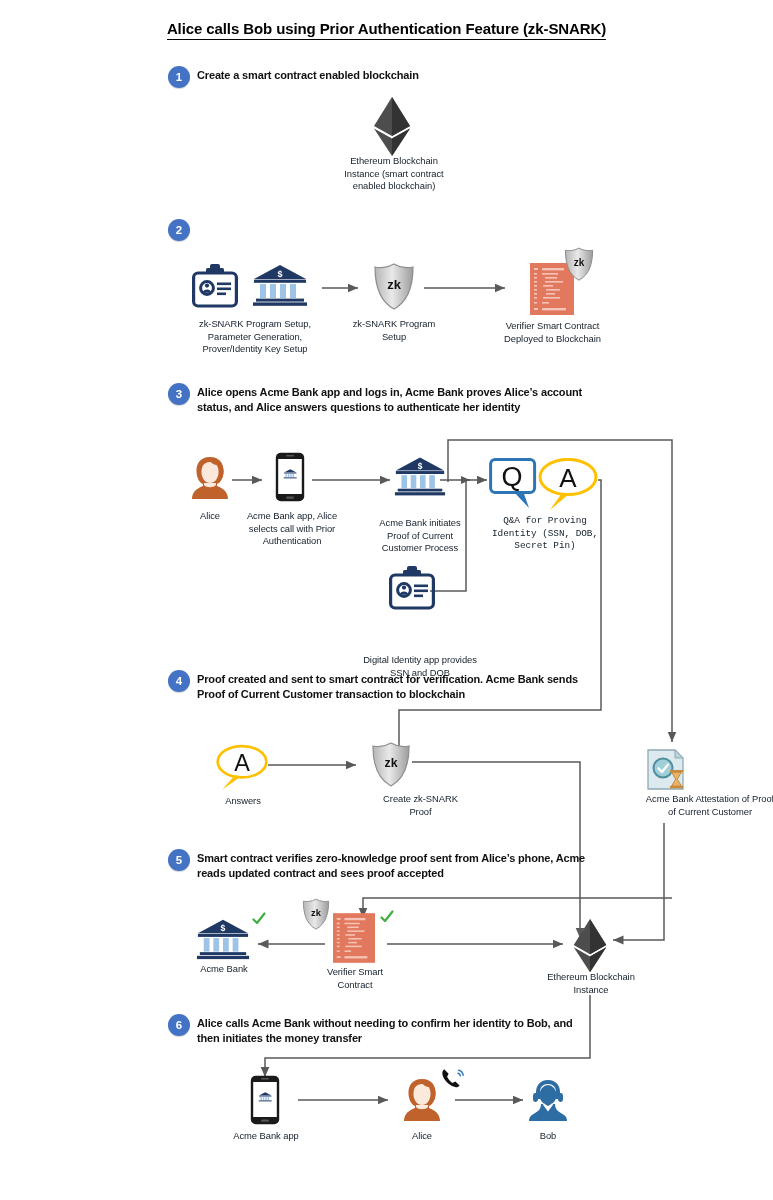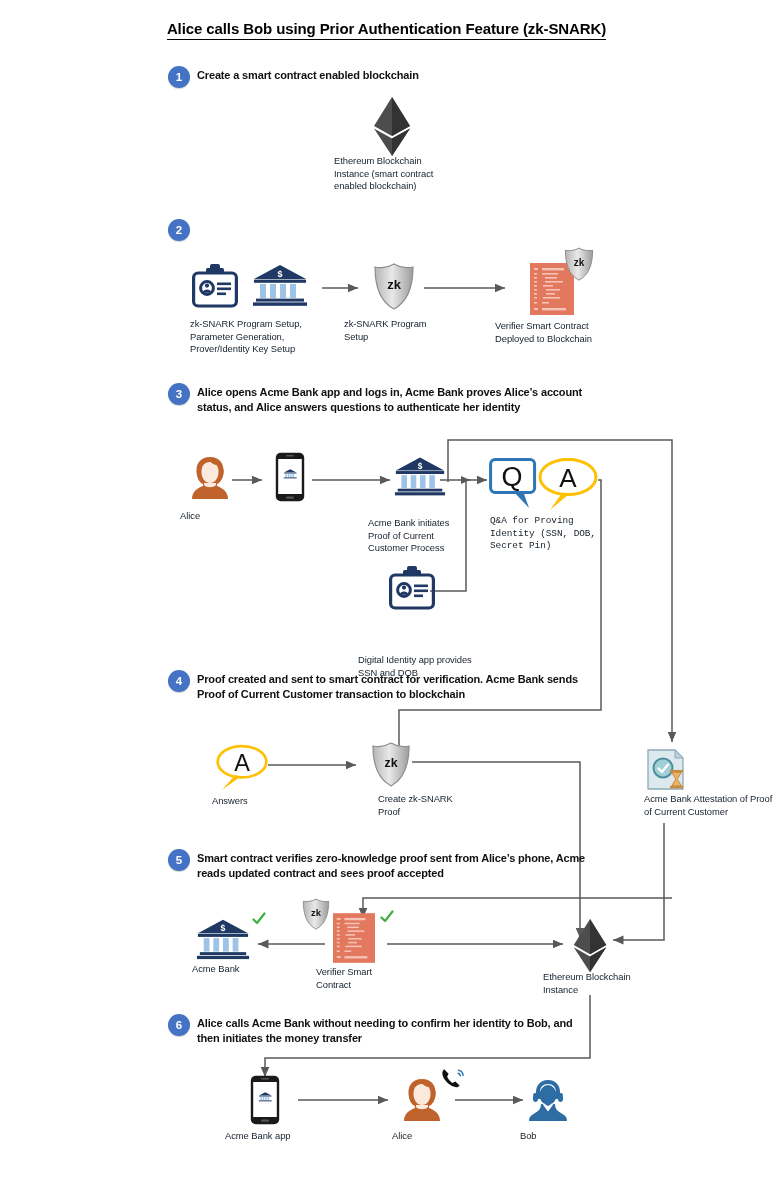--- a/index.html
+++ b/index.html
@@ -46,21 +46,21 @@
     line-height:1.37;
     color:#111;
     letter-spacing:-0.15px;
   }
 
   
   .cap{
     position:absolute;
     font-size:9.4px;
     line-height:1.33;
-    text-align:left;
+    text-align:center;
     color:#15202b;
     letter-spacing:-0.05px;
   }
   .node{ position:absolute; }
 
   
   #wires{ position:absolute; left:0; top:0; width:773px; height:1200px; pointer-events:none; }
 </style>
 </head>
 <body>
@@ -243,20 +243,21 @@
         <path d="M28 1 L54 15 L2 15 Z" fill="#1f3864"></path>
         <rect x="2" y="15.6" width="52" height="3.2" fill="#1f3864"></rect>
         <rect x="8" y="20" width="6" height="14" fill="#9dc3e6"></rect>
         <rect x="18" y="20" width="6" height="14" fill="#9dc3e6"></rect>
         <rect x="28" y="20" width="6" height="14" fill="#9dc3e6"></rect>
         <rect x="38" y="20" width="6" height="14" fill="#9dc3e6"></rect>
         <rect x="1" y="35" width="54" height="4" fill="#1f3864"></rect>
       </g>
     </svg>
   </div>
+  <div class="cap" style="left:236px; top:510px; width:112px;">Acme Bank app, Alice selects call with Prior Authentication</div>
 
   <div class="node" style="left:394px; top:455px;">
     <svg width="52" height="44" viewBox="0 0 56 44">
       <path d="M28 1 L54 15 L2 15 Z" fill="#1f3864"></path>
       <text x="28" y="13" font-family="Liberation Sans, sans-serif" font-size="9" font-weight="bold" fill="#ffffff" text-anchor="middle">$</text>
       <rect x="2" y="15.6" width="52" height="3.2" fill="#1f3864"></rect>
       <rect x="8" y="20" width="6" height="14" fill="#9dc3e6"></rect>
       <rect x="18" y="20" width="6" height="14" fill="#9dc3e6"></rect>
       <rect x="28" y="20" width="6" height="14" fill="#9dc3e6"></rect>
       <rect x="38" y="20" width="6" height="14" fill="#9dc3e6"></rect>

